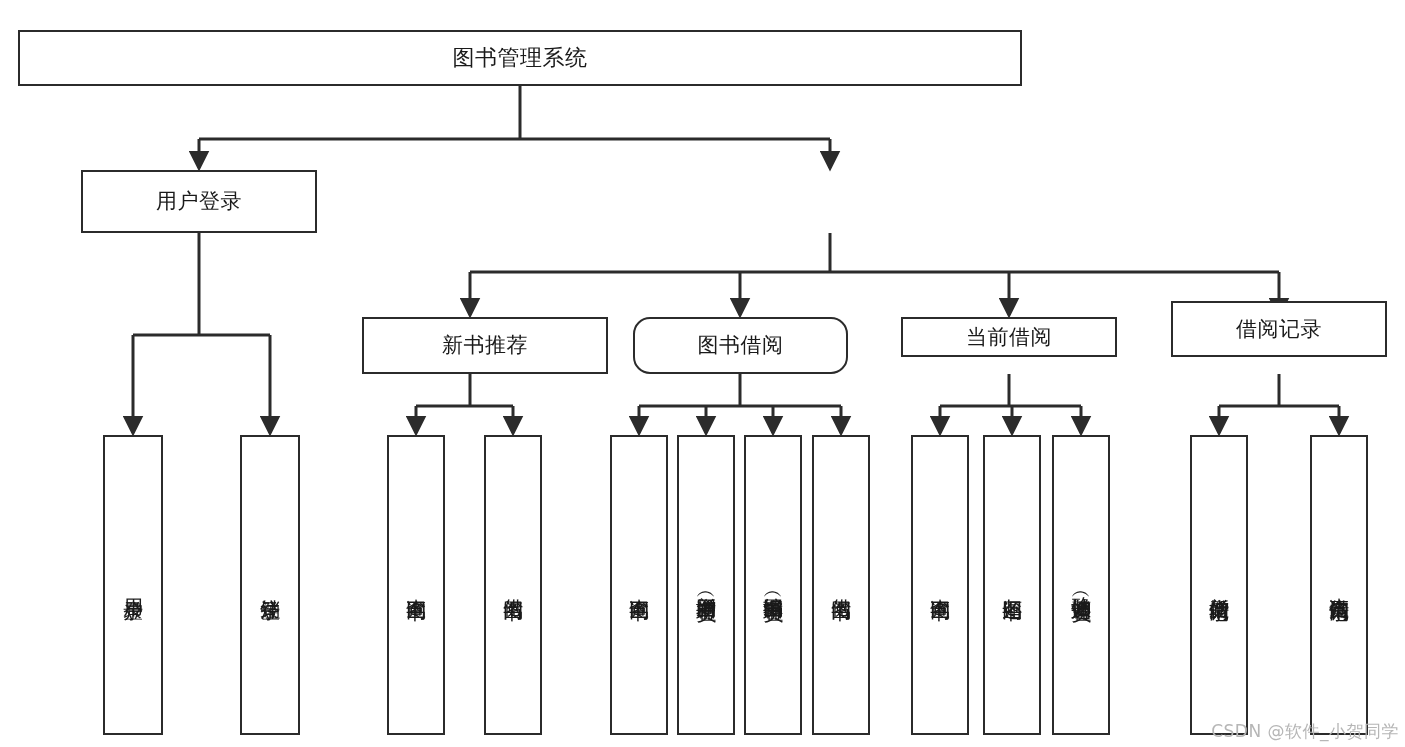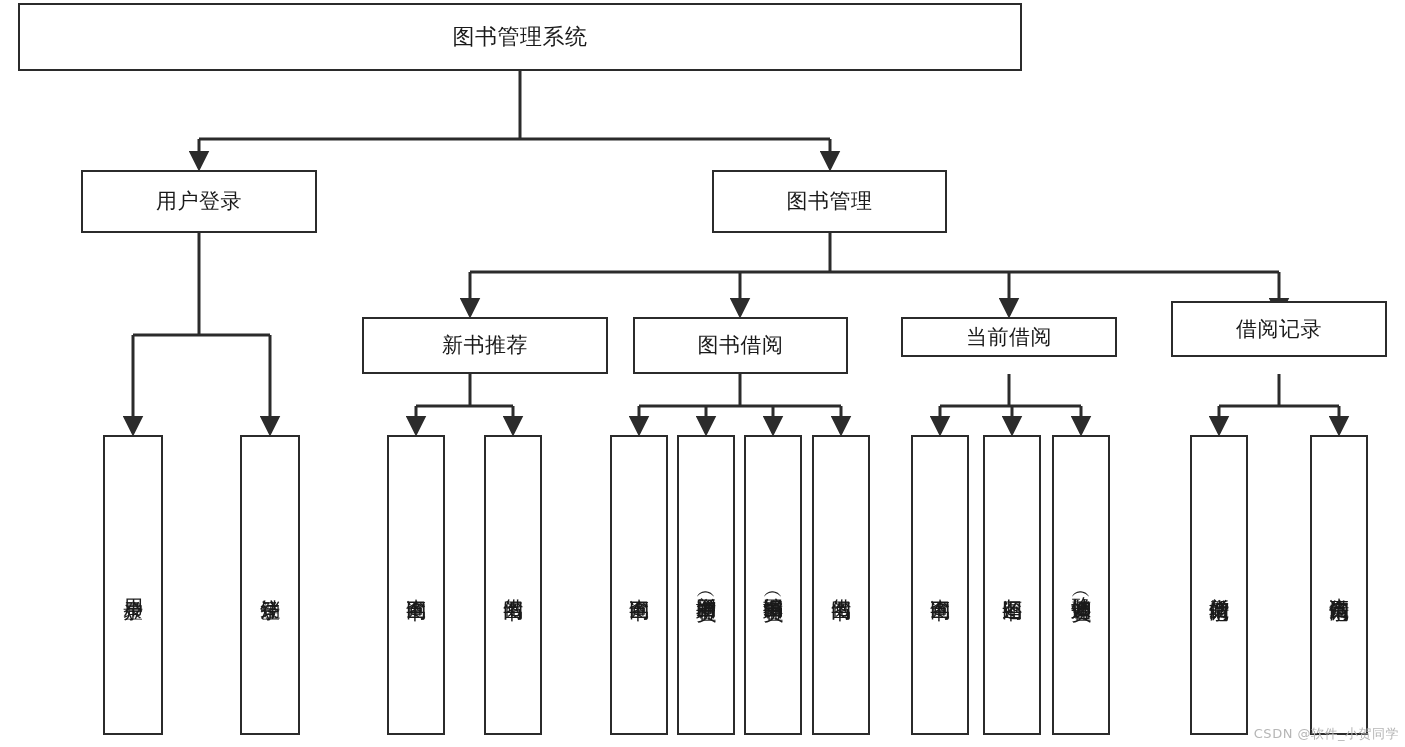--- a/index.html
+++ b/index.html
@@ -57,21 +57,21 @@
   .node.vert .vtext {
     writing-mode: vertical-rl;
     text-orientation: upright;
     white-space: nowrap;
     display: block;
   }
   .watermark {
     position: absolute;
     right: 6px;
     bottom: 4px;
-    font-size: 13px;
+    font-size: 17px;
     color: #b6b6b6;
     letter-spacing: 0.5px;
     white-space: nowrap;
   }
 </style>
 </head>
 <body>
 
 <div id="canvas">
 
@@ -118,27 +118,26 @@
       <path d="M 1012 406 L 1012 433" marker-end="url(#arrow)"></path>
       <path d="M 1081 406 L 1081 433" marker-end="url(#arrow)"></path>
 
       <path d="M 1279 374 L 1279 406"></path>
       <path d="M 1219 406 L 1339 406"></path>
       <path d="M 1219 406 L 1219 433" marker-end="url(#arrow)"></path>
       <path d="M 1339 406 L 1339 433" marker-end="url(#arrow)"></path>
     </g>
   </svg>
 
-  <div class="node horiz root" style="left: 18px; top: 3px; width: 1004px; height: 68px;">图书管理系统</div>
+  <div class="node horiz root" style="left: 18px; top: 30px; width: 1004px; height: 56px;">图书管理系统</div>
 
   <div class="node horiz" style="left: 81px; top: 170px; width: 236px; height: 63px;">用户登录</div>
-  <div class="node horiz" style="left: 712px; top: 170px; width: 235px; height: 63px;">图书管理</div>
 
   <div class="node horiz" style="left: 362px; top: 317px; width: 246px; height: 57px;">新书推荐</div>
-  <div class="node horiz" style="left: 633px; top: 317px; width: 215px; height: 57px;">图书借阅</div>
+  <div class="node horiz" style="left: 633px; top: 317px; width: 215px; height: 57px; border-radius: 17px;">图书借阅</div>
   <div class="node horiz" style="left: 901px; top: 317px; width: 216px; height: 40px;">当前借阅</div>
   <div class="node horiz" style="left: 1171px; top: 301px; width: 216px; height: 56px;">借阅记录</div>
 
   <div class="node vert" style="left: 103px; top: 435px; width: 60px; height: 300px;">
     <span class="vtext">用户登录</span>
   </div>
   <div class="node vert" style="left: 240px; top: 435px; width: 60px; height: 300px;">
     <span class="vtext">注销登录</span>
   </div>
   <div class="node vert" style="left: 387px; top: 435px; width: 58px; height: 300px;">

